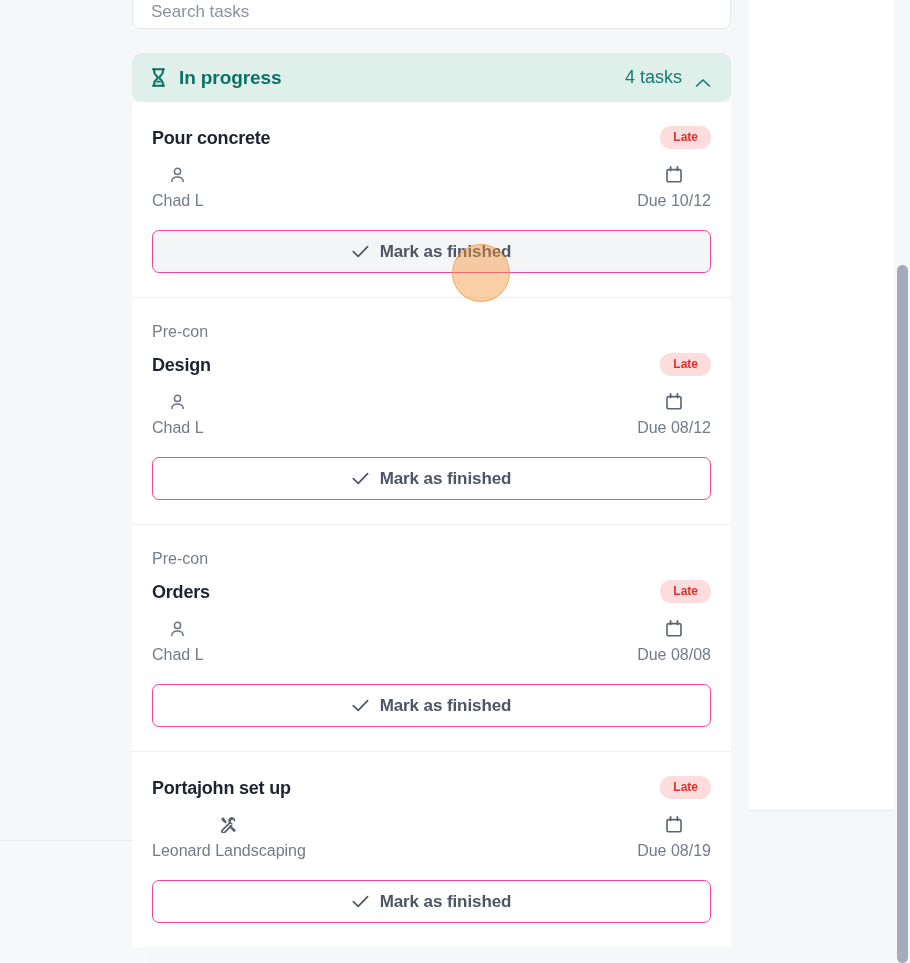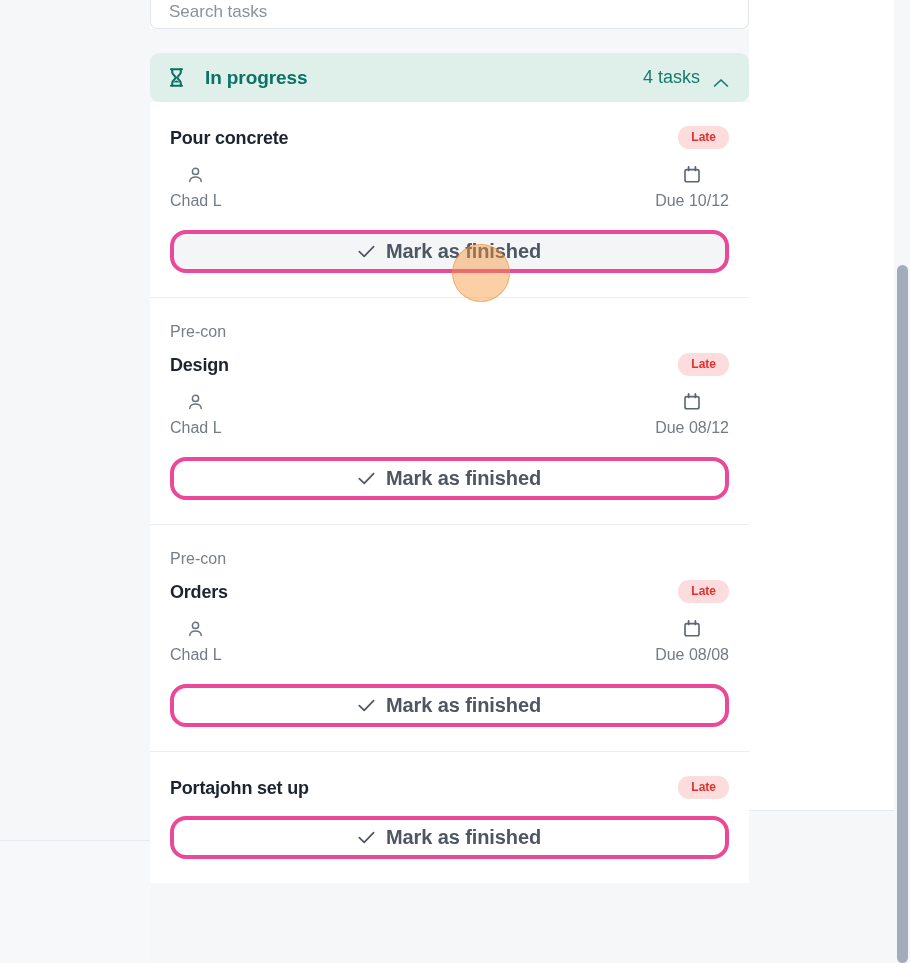--- a/index.html
+++ b/index.html
@@ -51,21 +51,21 @@
     left: 749px;
     top: 0;
     width: 145px;
     height: 811px;
     background: #ffffff;
   }
 
   
   .column {
     position: absolute;
-    left: 150px;
+    left: 132px;
     top: 0;
     width: 599px;
   }
 
   
   .search-wrap {
     padding: 0 0 0 0;
     background: #ffffff;
   }
   .search-input {
@@ -93,21 +93,21 @@
     align-items: center;
     justify-content: space-between;
     height: 49px;
     background: #dff0ea;
     border-radius: 9px;
     padding: 0 20px 0 18px;
     cursor: pointer;
   }
   .section-left {
     display: flex;
-    gap: 20px;
+    gap: 12px;
   }
   .section-title {
     font-size: 19px;
     font-weight: bold;
     color: #0b7264;
     letter-spacing: -0.1px;
   }
   .section-right {
     display: flex;
     align-items: flex-end;
@@ -176,25 +176,25 @@
   }
 
   
   .finish-btn {
     display: flex;
     align-items: center;
     justify-content: center;
     gap: 11px;
     width: 100%;
     height: 43px;
-    border: 4px solid #ec4899;
-    border-radius: 16px;
+    border: 1px solid #ec4899;
+    border-radius: 7px;
     background: #ffffff;
     font-family: "Liberation Sans", sans-serif;
-    font-size: 20px;
+    font-size: 17px;
     font-weight: bold;
     color: #4e5663;
     cursor: pointer;
     letter-spacing: -0.1px;
   }
   .finish-btn.hovered { background: #f4f5f7; }
 
   
   .scrollbar-track {
     position: absolute;
@@ -374,20 +374,42 @@
           </span>
           <span>Mark as finished</span>
         </button>
       </div>
 
       <div class="task-card">
         <div class="card-title-row">
           <span class="card-title">Portajohn set up</span>
           <span class="badge-late">Late</span>
         </div>
+        <div class="card-meta-row">
+          <div class="meta-item">
+            <span class="icon">
+              <svg width="17" height="17" viewBox="0 0 17 17" fill="none">
+                <path d="M10.2 1.4a3.6 3.6 0 014.8 4.5l-2.1-2.1-1.6.5-.5 1.6 2.1 2.1a3.6 3.6 0 01-4.5-4.8z" fill="#5b6472"></path>
+                <path d="M9.4 7.2L2.4 14.1a1.6 1.6 0 002.3 2.3l6.9-7" stroke="#5b6472" stroke-width="1.8" stroke-linecap="round"></path>
+                <path d="M1.5 2.3l2-1 3.4 4.7-1.5 1.5L1.5 4.3z" fill="#5b6472"></path>
+                <path d="M8.6 10.3l4.6 5.2a1.4 1.4 0 002.1-1.9l-5-4.4z" fill="#5b6472"></path>
+              </svg>
+            </span>
+            <span>Leonard Landscaping</span>
+          </div>
+          <div class="meta-item">
+            <span class="icon">
+              <svg width="16" height="17" viewBox="0 0 16 17" fill="none">
+                <rect x="1" y="3.6" width="14" height="12.2" rx="1.8" stroke="#5b6472" stroke-width="1.6"></rect>
+                <path d="M4.6 1v3.4M11.4 1v3.4" stroke="#5b6472" stroke-width="1.8" stroke-linecap="round"></path>
+              </svg>
+            </span>
+            <span>Due 08/19</span>
+          </div>
+        </div>
         <button class="finish-btn">
           <span class="icon">
             <svg width="17" height="13" viewBox="0 0 17 13" fill="none">
               <path d="M1.3 6.6l4.9 4.8L15.6 1.6" stroke="#4e5663" stroke-width="1.7" stroke-linecap="round" stroke-linejoin="round"></path>
             </svg>
           </span>
           <span>Mark as finished</span>
         </button>
       </div>
 

